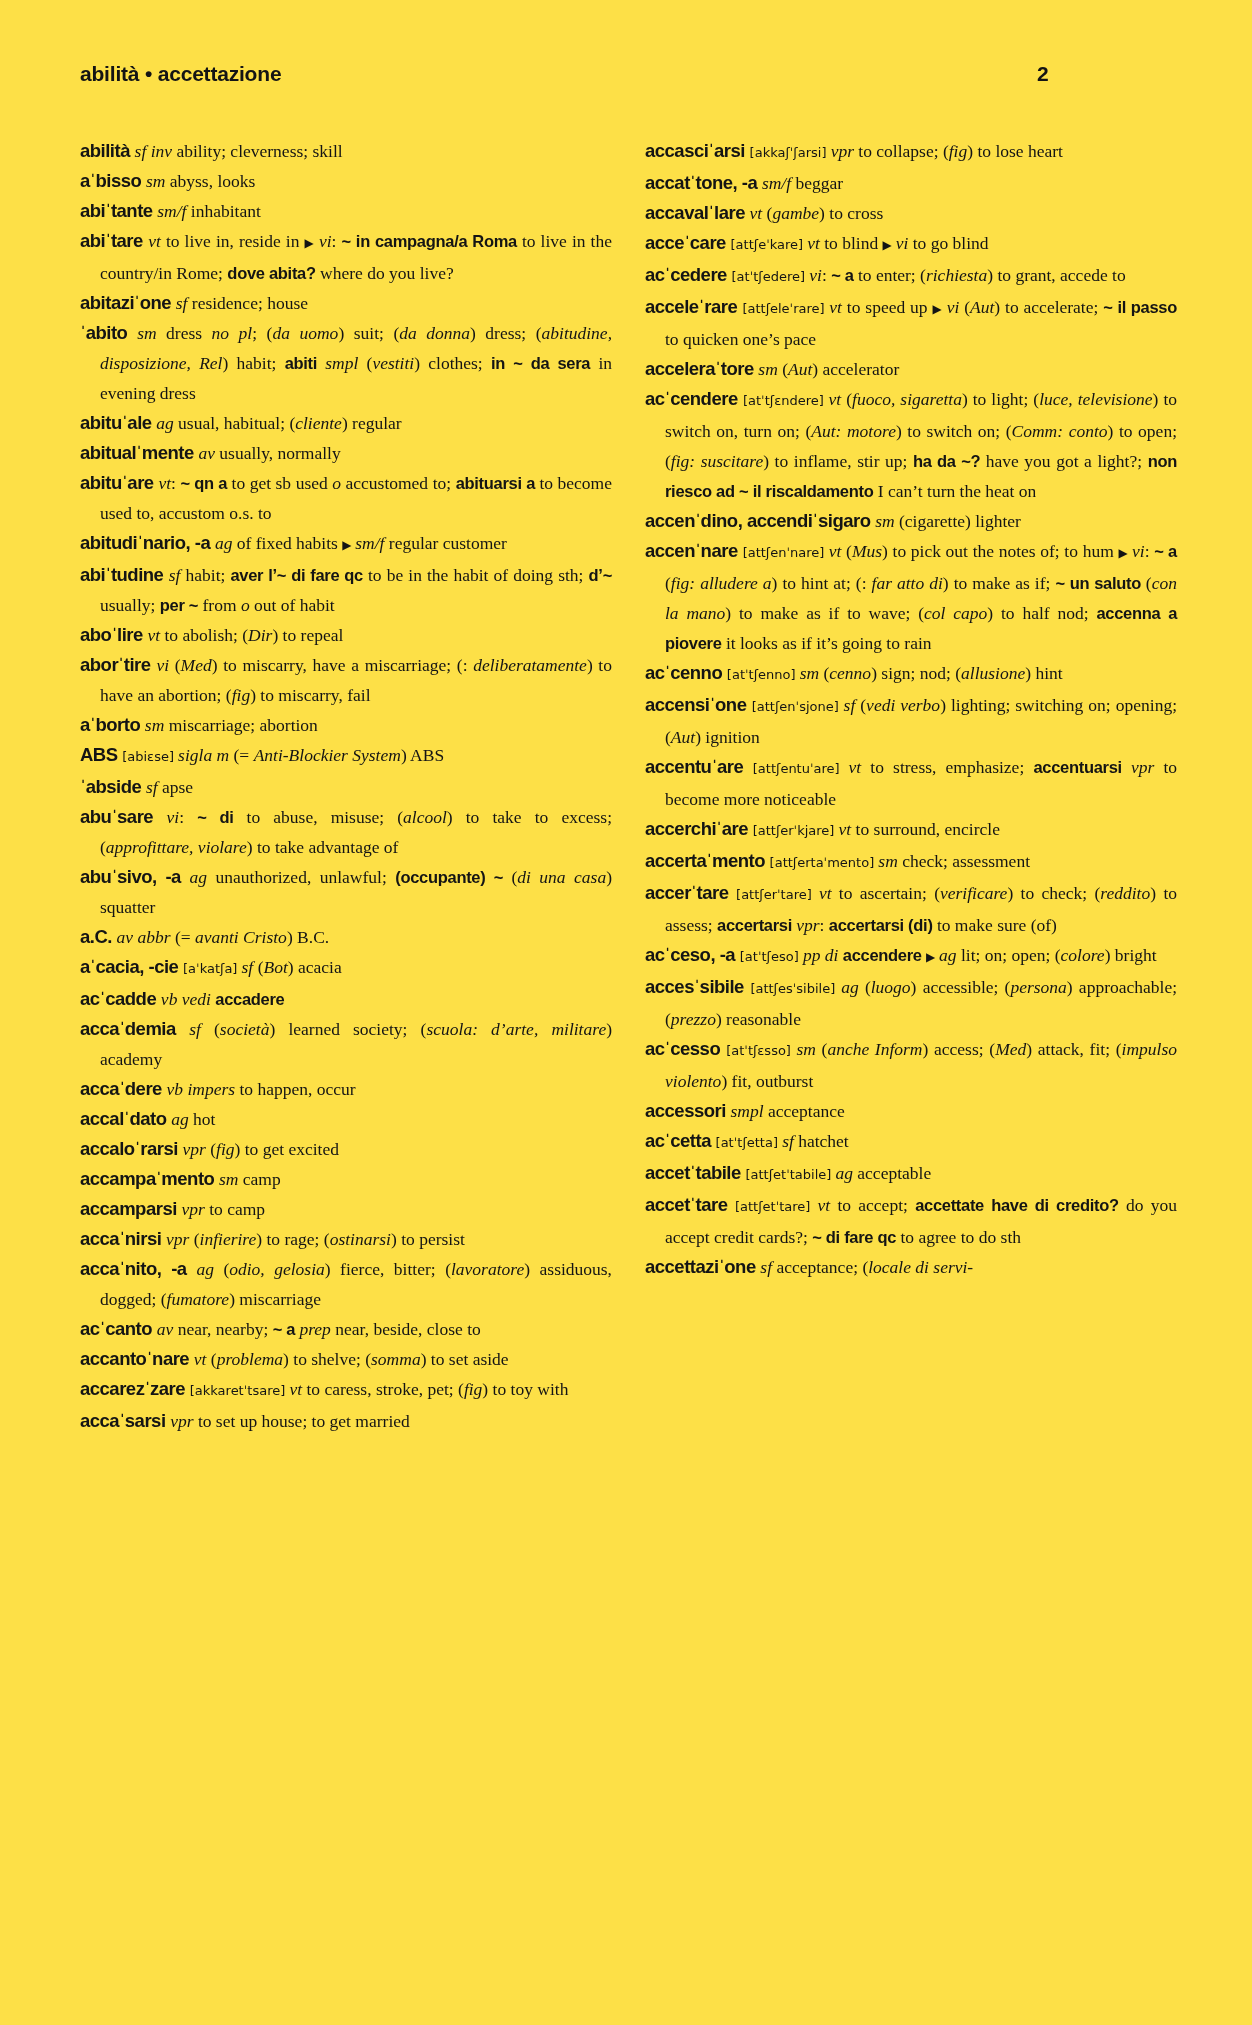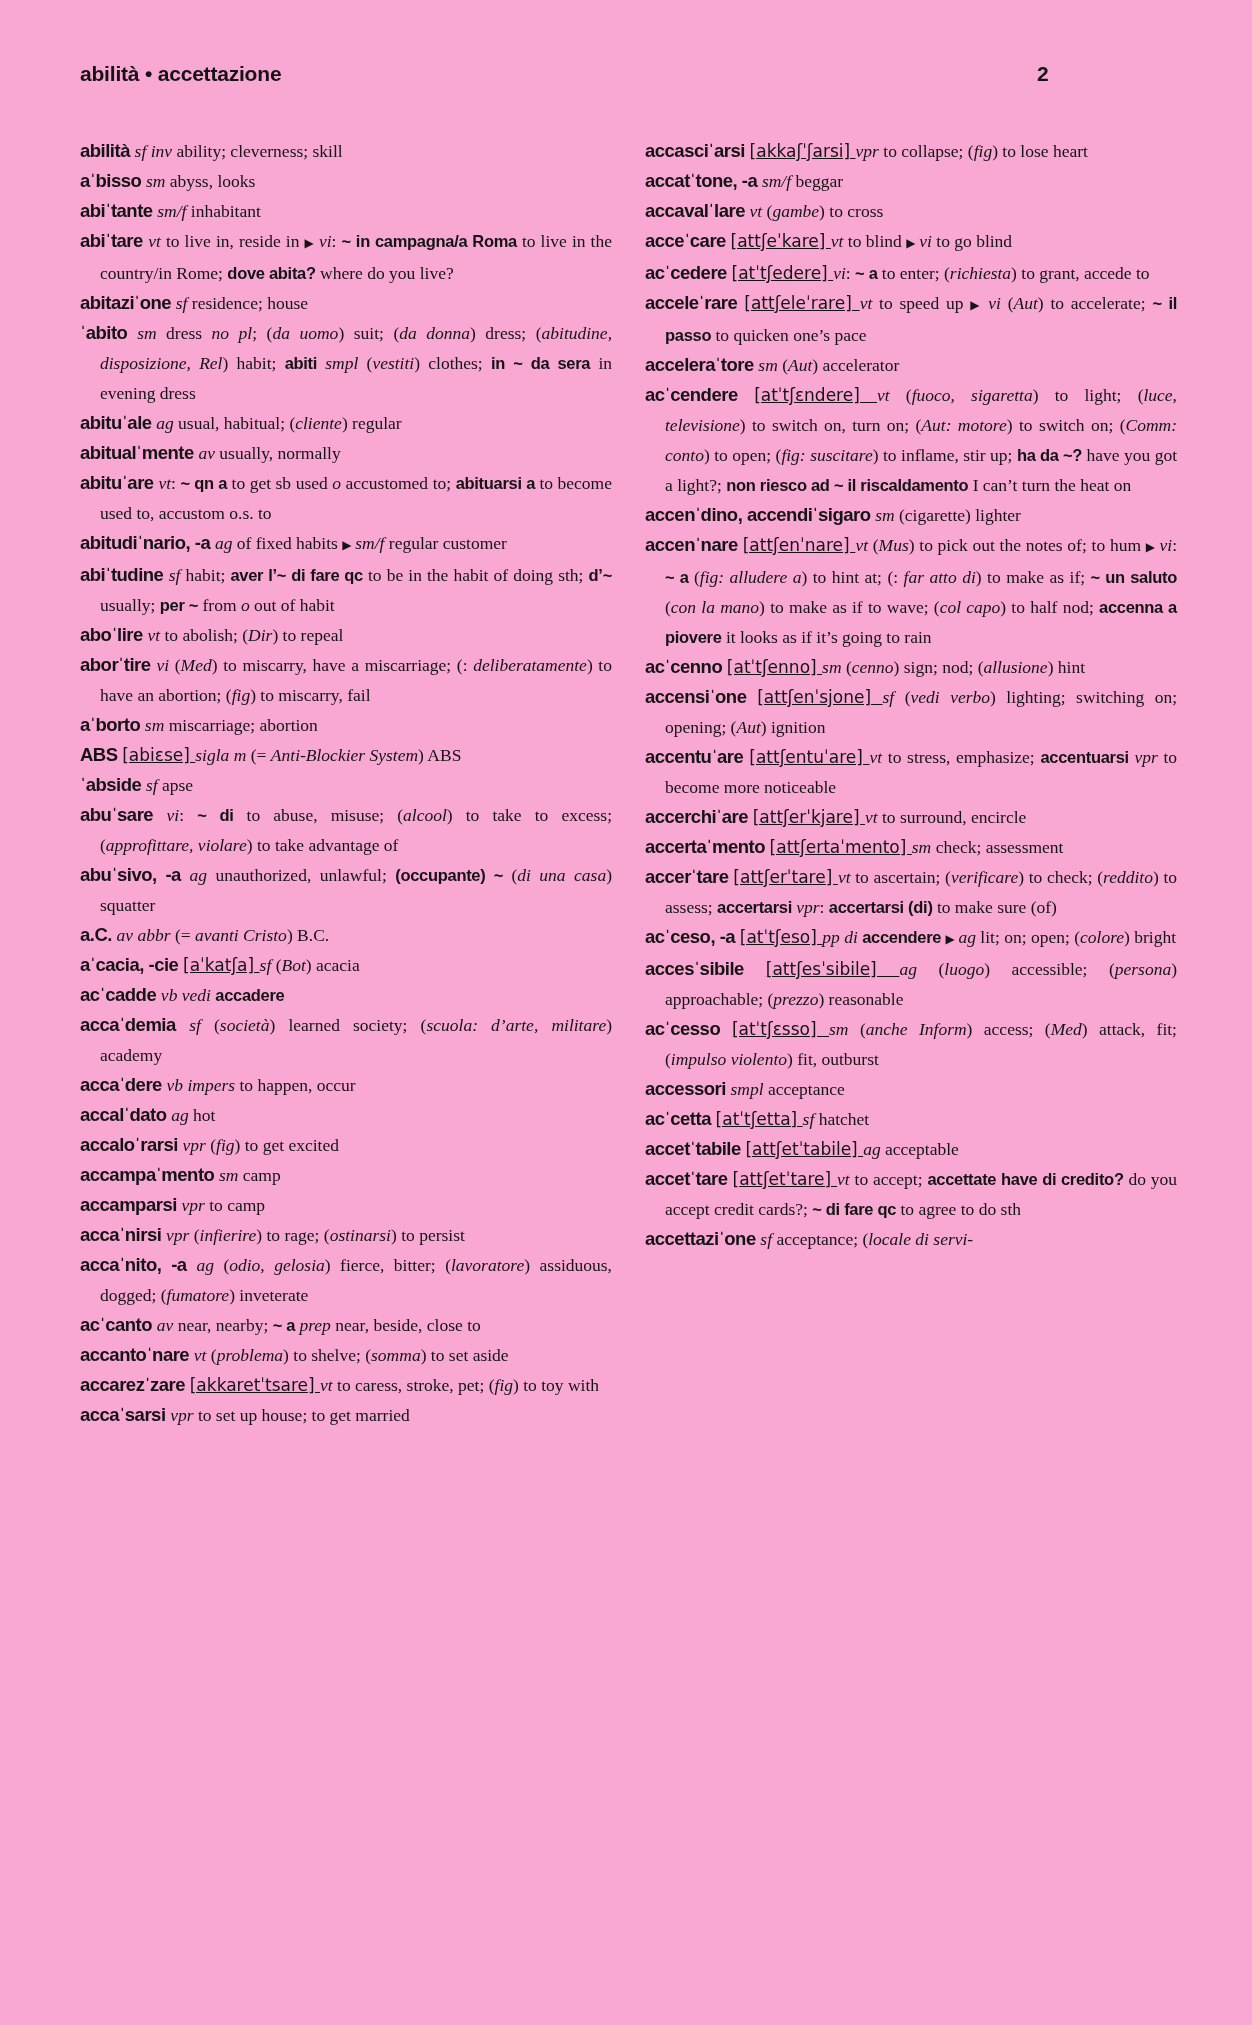--- a/index.html
+++ b/index.html
@@ -1,37 +1,37 @@
 <!DOCTYPE html>
 <html lang="en"><head>
 <meta charset="utf-8">
 <style>
   html,body { margin:0; padding:0; background:#ffffff; }
   body { width:1252px; height:2025px; overflow:hidden; color:#141414;
          font-family:"Liberation Serif", serif; }
-  .page { position:relative; width:1252px; height:2025px; background:#f9a8d4; }
+  .page { position:relative; width:1252px; height:2025px; background:#fde047; }
 
   .header { position:absolute; top:62px; left:80px; width:1092px; height:30px;
             font-family:"Liberation Sans","DejaVu Sans",sans-serif;
             font-weight:700; font-size:21px; letter-spacing:-0.2px; }
   .pagenum { position:absolute; left:957px; top:0; }
 
   .cols { position:absolute; top:136px; left:80px; display:flex; gap:33px; }
   .col { width:532px; }
 
   .entry { margin:0; padding-left:20px; text-indent:-20px; text-align:justify;
            font-size:17.5px; line-height:30px; }
 
   .r-h  { font-family:"Liberation Sans","DejaVu Sans",sans-serif; font-weight:700;
           font-size:18.5px; letter-spacing:-0.5px; }
   .r-b  { font-family:"Liberation Sans","DejaVu Sans",sans-serif; font-weight:700;
           font-size:16.5px; letter-spacing:-0.3px; }
   .r-i  { font-style:italic; }
   .r-n  { }
-  .r-ph { font-family:"DejaVu Sans",sans-serif; font-size:17px;text-decoration:underline; }
+  .r-ph { font-family:"DejaVu Sans",sans-serif; font-size:13px; }
   .r-tr { font-family:"DejaVu Sans",sans-serif; font-size:12px; }
 </style>
 </head>
 <body>
 
 <div class="page">
   <div class="header">
     <span class="guide">abilità  •  accettazione</span>
     <span class="pagenum">2</span>
   </div>
@@ -58,21 +58,21 @@
         <p class="entry"><span class="r-h">a.C. </span><span class="r-i">av abbr </span><span class="r-n">(= </span><span class="r-i">avanti Cristo</span><span class="r-n">) B.C.</span></p>
         <p class="entry"><span class="r-h">aˈcacia, -cie </span><span class="r-ph">[aˈkatʃa] </span><span class="r-i">sf </span><span class="r-n">(</span><span class="r-i">Bot</span><span class="r-n">) acacia</span></p>
         <p class="entry"><span class="r-h">acˈcadde </span><span class="r-i">vb vedi </span><span class="r-b">accadere</span></p>
         <p class="entry"><span class="r-h">accaˈdemia </span><span class="r-i">sf </span><span class="r-n">(</span><span class="r-i">società</span><span class="r-n">) learned society; (</span><span class="r-i">scuola: d’arte, militare</span><span class="r-n">) academy</span></p>
         <p class="entry"><span class="r-h">accaˈdere </span><span class="r-i">vb impers </span><span class="r-n">to happen, occur</span></p>
         <p class="entry"><span class="r-h">accalˈdato </span><span class="r-i">ag </span><span class="r-n">hot</span></p>
         <p class="entry"><span class="r-h">accaloˈrarsi </span><span class="r-i">vpr </span><span class="r-n">(</span><span class="r-i">fig</span><span class="r-n">) to get excited</span></p>
         <p class="entry"><span class="r-h">accampaˈmento </span><span class="r-i">sm </span><span class="r-n">camp</span></p>
         <p class="entry"><span class="r-h">accamparsi </span><span class="r-i">vpr </span><span class="r-n">to camp</span></p>
         <p class="entry"><span class="r-h">accaˈnirsi </span><span class="r-i">vpr </span><span class="r-n">(</span><span class="r-i">infierire</span><span class="r-n">) to rage; (</span><span class="r-i">ostinarsi</span><span class="r-n">) to persist</span></p>
-        <p class="entry"><span class="r-h">accaˈnito, -a </span><span class="r-i">ag </span><span class="r-n">(</span><span class="r-i">odio, gelosia</span><span class="r-n">) fierce, bitter; (</span><span class="r-i">lavoratore</span><span class="r-n">) assiduous, dogged; (</span><span class="r-i">fumatore</span><span class="r-n">) inveterate</span></p>
+        <p class="entry"><span class="r-h">accaˈnito, -a </span><span class="r-i">ag </span><span class="r-n">(</span><span class="r-i">odio, gelosia</span><span class="r-n">) fierce, bitter; (</span><span class="r-i">lavoratore</span><span class="r-n">) assiduous, dogged; (</span><span class="r-i">fumatore</span><span class="r-n">) miscarriage</span></p>
         <p class="entry"><span class="r-h">acˈcanto </span><span class="r-i">av </span><span class="r-n">near, nearby; </span><span class="r-b">~ a </span><span class="r-i">prep </span><span class="r-n">near, beside, close to</span></p>
         <p class="entry"><span class="r-h">accantoˈnare </span><span class="r-i">vt </span><span class="r-n">(</span><span class="r-i">problema</span><span class="r-n">) to shelve; (</span><span class="r-i">somma</span><span class="r-n">) to set aside</span></p>
         <p class="entry"><span class="r-h">accarezˈzare </span><span class="r-ph">[akkaretˈtsare] </span><span class="r-i">vt </span><span class="r-n">to caress, stroke, pet; (</span><span class="r-i">fig</span><span class="r-n">) to toy with</span></p>
         <p class="entry"><span class="r-h">accaˈsarsi </span><span class="r-i">vpr </span><span class="r-n">to set up house; to get married</span></p>
       </div>
     <div class="col">
         <p class="entry"><span class="r-h">accasciˈarsi </span><span class="r-ph">[akkaʃˈʃarsi] </span><span class="r-i">vpr </span><span class="r-n">to collapse; (</span><span class="r-i">fig</span><span class="r-n">) to lose heart</span></p>
         <p class="entry"><span class="r-h">accatˈtone, -a </span><span class="r-i">sm/f </span><span class="r-n">beggar</span></p>
         <p class="entry"><span class="r-h">accavalˈlare </span><span class="r-i">vt </span><span class="r-n">(</span><span class="r-i">gambe</span><span class="r-n">) to cross</span></p>
         <p class="entry"><span class="r-h">acceˈcare </span><span class="r-ph">[attʃeˈkare] </span><span class="r-i">vt </span><span class="r-n">to blind </span><span class="r-tr">▶ </span><span class="r-i">vi </span><span class="r-n">to go blind</span></p>

